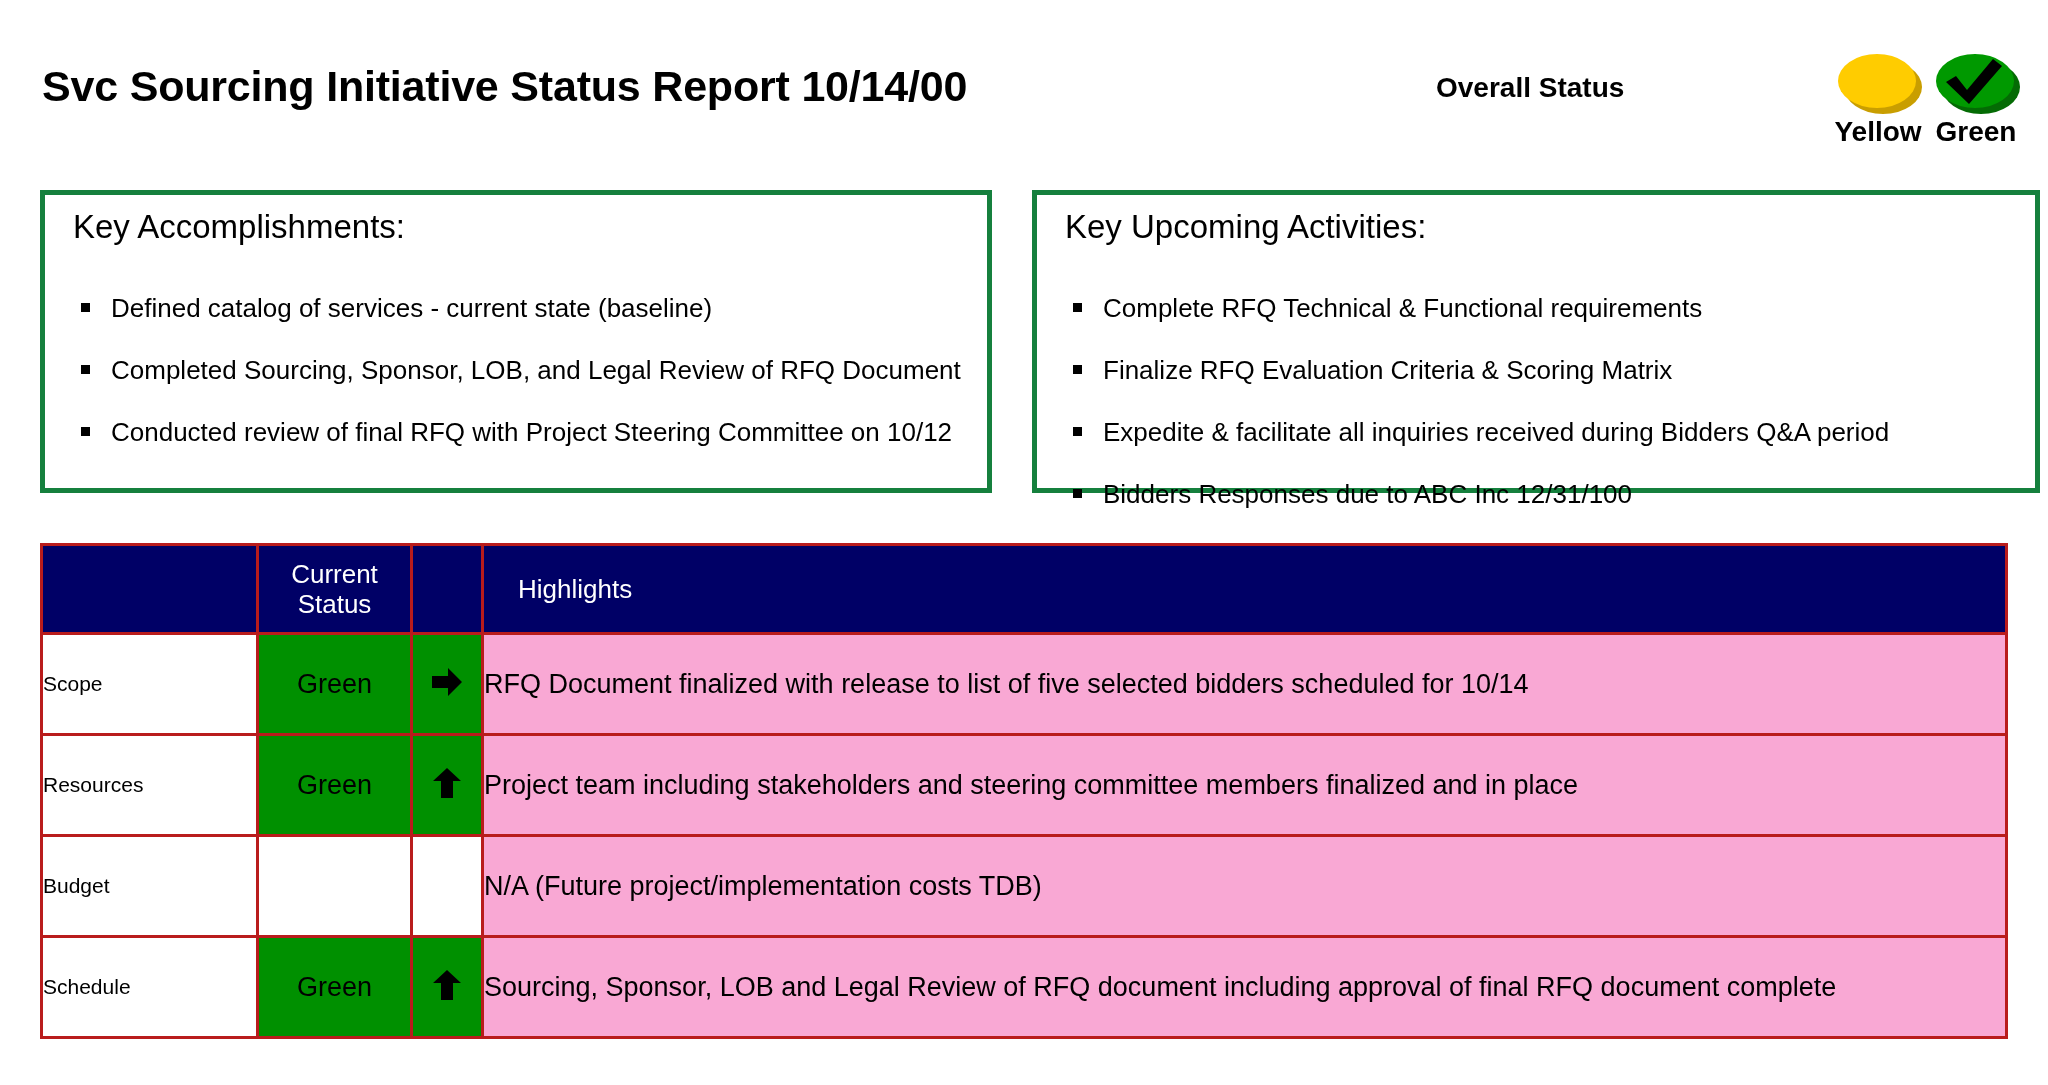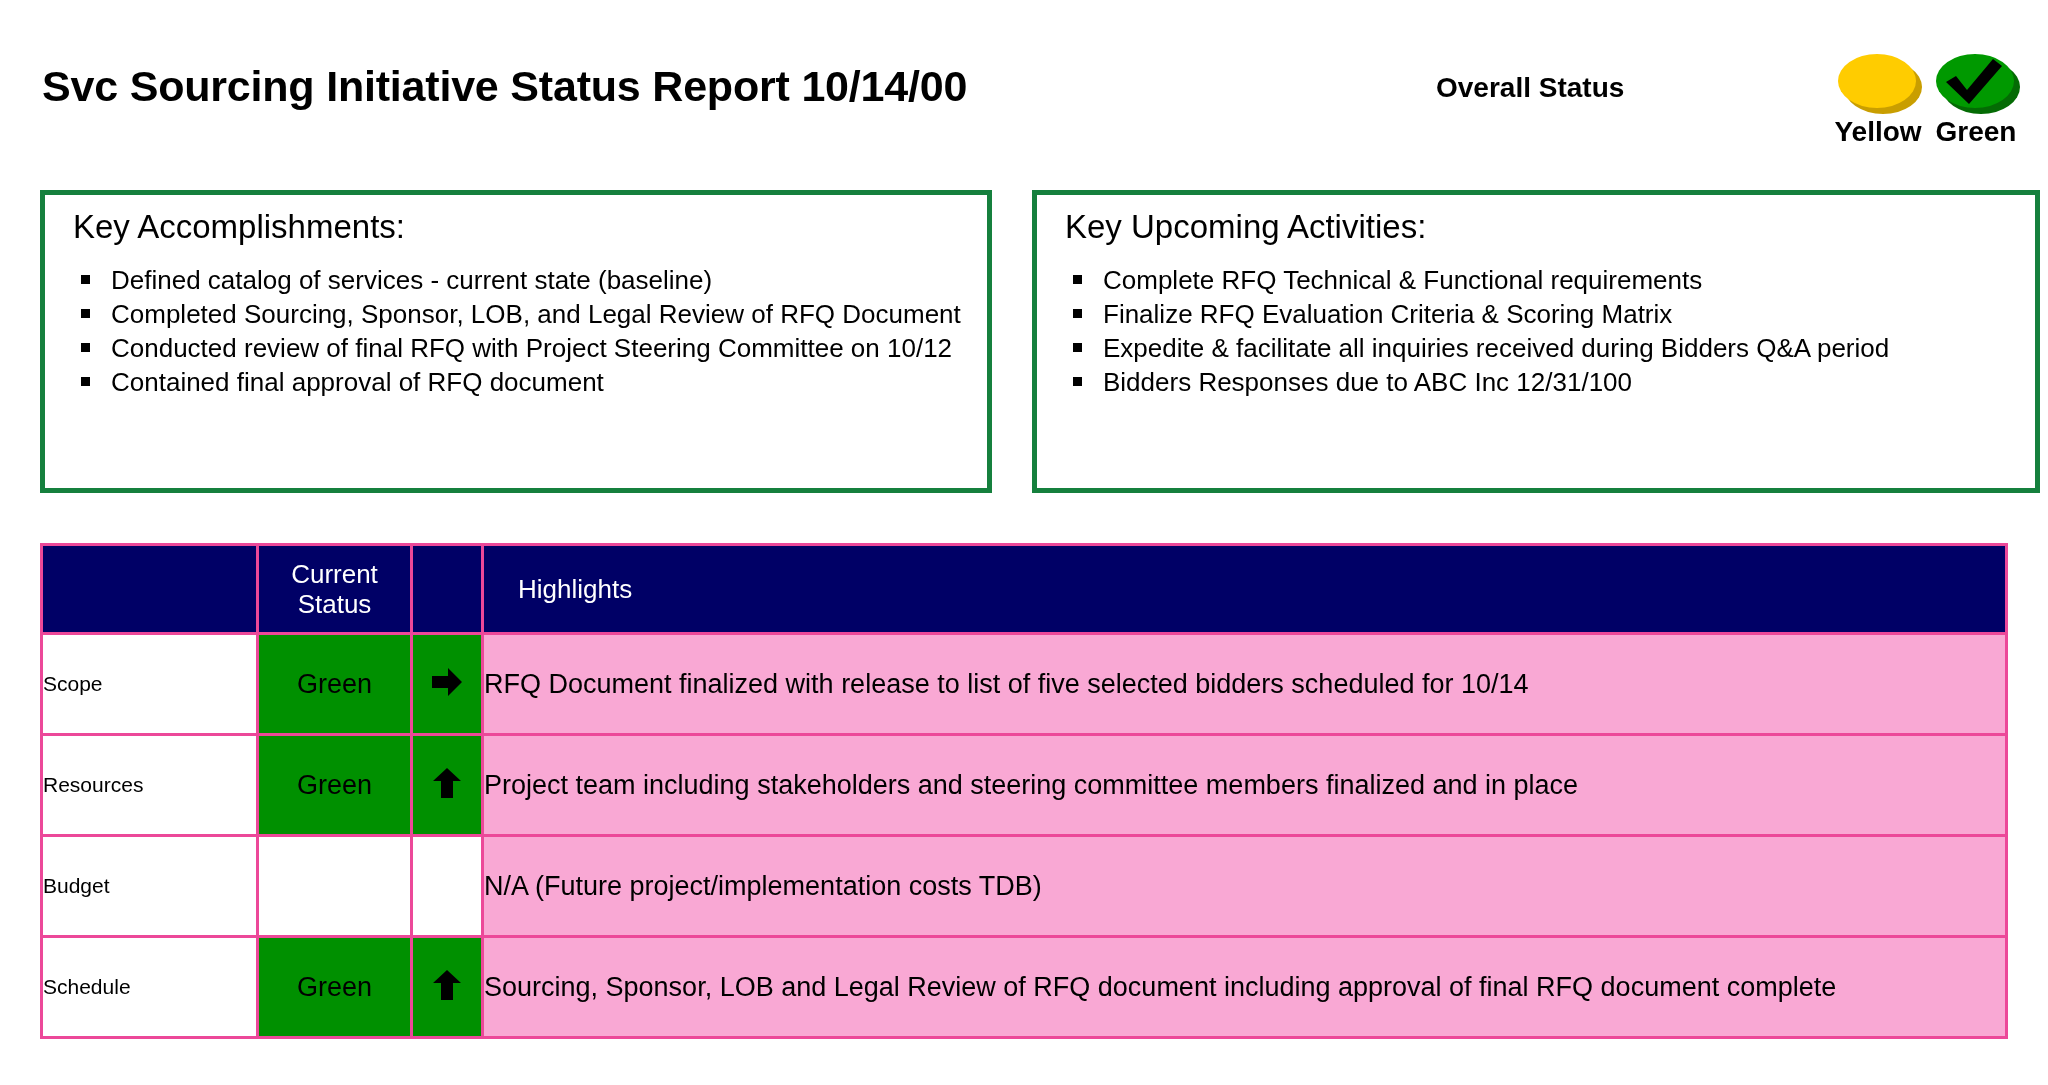--- a/index.html
+++ b/index.html
@@ -122,20 +122,21 @@
     margin: 0;
     padding: 0;
     list-style: none;
   }
   .bullet-list li {
     position: relative;
     padding-left: 40px;
     font-size: 26px;
     line-height: 1.31;
     margin-bottom: 0px;
+    margin-top: 28px;
   }
   .bullet-list li::before {
     content: "";
     position: absolute;
     left: 10px;
     top: 12px;
     width: 9px;
     height: 9px;
     background: #000000;
   }
@@ -143,21 +144,21 @@
   
   #status-table {
     position: absolute;
     left: 40px;
     top: 543px;
     width: 1968px;
     border-collapse: collapse;
     table-layout: fixed;
   }
   #status-table td, #status-table th {
-    border: 3px solid #ec4899;
+    border: 3px solid #b91c1c;
     padding: 0;
     vertical-align: middle;
     font-weight: normal;
   }
   #status-table thead th {
     background: #000066;
     color: #ffffff;
     height: 86px;
     font-size: 26px;
     text-align: left;
@@ -233,21 +234,20 @@
 
   </div>
 </div>
 
 <div class="info-box" id="box-accomplishments">
   <div class="box-title">Key Accomplishments:</div>
   <ul class="bullet-list">
     <li>Defined catalog of services - current state (baseline)</li>
     <li>Completed Sourcing, Sponsor, LOB, and Legal Review of RFQ Document</li>
     <li>Conducted review of final RFQ with Project Steering Committee on 10/12</li>
-    <li>Contained final approval of RFQ document</li>
   </ul>
 </div>
 
 <div class="info-box" id="box-upcoming">
   <div class="box-title">Key Upcoming Activities:</div>
   <ul class="bullet-list">
     <li>Complete RFQ Technical &amp; Functional requirements</li>
     <li>Finalize RFQ Evaluation Criteria &amp; Scoring Matrix</li>
     <li>Expedite &amp; facilitate all inquiries received during Bidders Q&amp;A period</li>
     <li>Bidders Responses due to ABC Inc 12/31/100</li>

